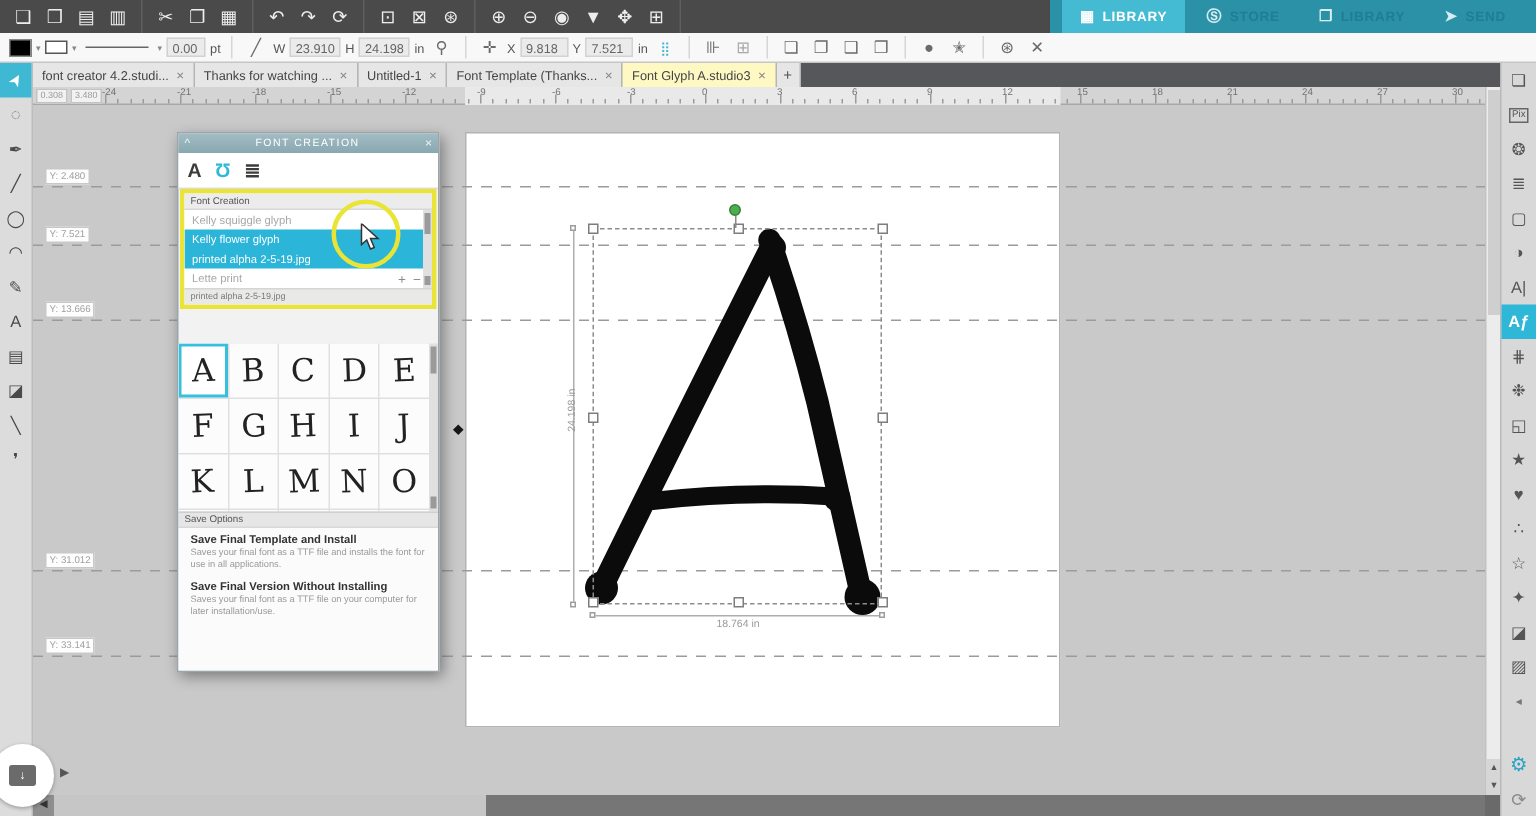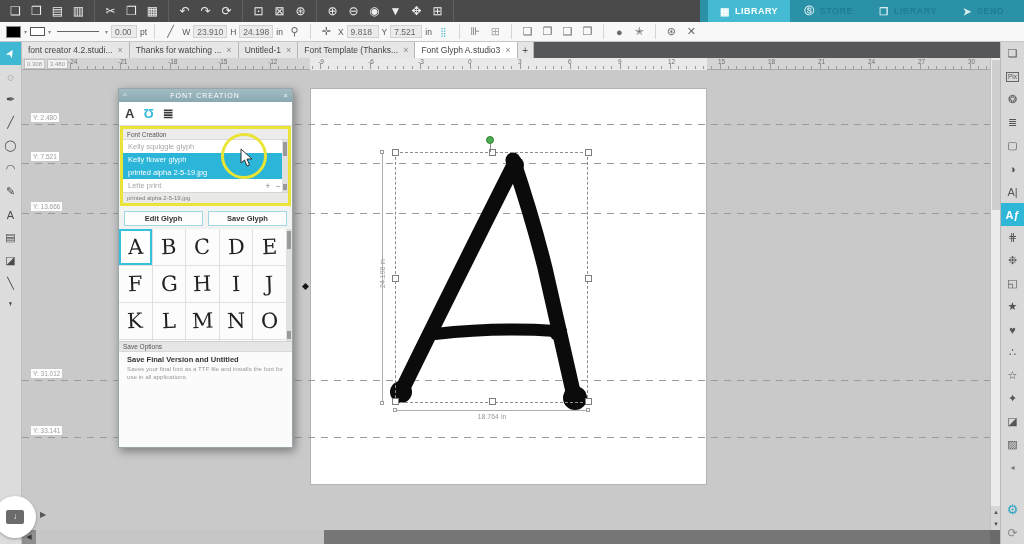--- a/index.html
+++ b/index.html
@@ -29,21 +29,21 @@
 .lbl{font-size:8.5px;color:#555}
 .sep2{width:1px;height:15px;background:#d6d6d6;margin:0 4px}
 .tb2-icon{font-size:11px;color:#6a6a6a;width:17px;text-align:center}
 .tb2-icon.faint{color:#a8a8a8}
 .tb2-icon.grid{color:#49b6cf;font-size:9px}
 
 
 #tab-row{position:absolute;left:22px;top:42px;width:1002px;height:16px;background:#56575a;display:flex;align-items:stretch}
 #tabs{display:flex}
 .tab{display:flex;align-items:center;gap:5px;background:#e6e6e6;border-right:1px solid #b5b5b5;padding:0 6px;font-size:8.5px;color:#444;white-space:nowrap}
-.tab.active{background:#ffffff}
+.tab.active{background:#fef9c3}
 .tab-close{color:#888;font-size:9px}
 .plus-tab{width:16px;background:#e6e6e6;border-right:1px solid #b5b5b5;color:#555;font-size:10px;display:flex;align-items:center;justify-content:center}
 
 
 #left-toolbar{position:absolute;left:0;top:42px;width:22px;height:502px;background:#dcdcdc;border-right:1px solid #bdbdbd}
 .ltool{height:23px;display:flex;align-items:center;justify-content:center;font-size:11px;color:#4a4a4a}
 .ltool.active{background:#3fb9d3;color:#fff}
 .rot{display:inline-block;transform:rotate(-60deg)}
 #right-toolbar{position:absolute;left:1000px;top:42px;width:24px;height:502px;background:#d8d8d8;border-left:1px solid #b9b9b9;display:flex;flex-direction:column;align-items:center}
 .rtool{width:24px;height:23px;display:flex;align-items:center;justify-content:center;font-size:11px;color:#555}
@@ -578,24 +578,20 @@
             <span class="lctl">+</span>
             <span class="lctl">−</span>
           </div>
           <div id="list-scroll">
             <i style="top:2px;height:14px"></i>
             <i style="top:44px;height:6px"></i>
           </div>
       </div>
       <div id="filename-bar">printed alpha 2-5-19.jpg</div>
     </div>
-    <div id="btn-row">
-      <div class="glyph-btn">Edit Glyph</div>
-      <div class="glyph-btn">Save Glyph</div>
-    </div>
     <div id="glyph-grid-wrap">
       <div id="glyph-grid">
           <div class="gcell gsel">
             <span class="gletter">A</span>
           </div>
           <div class="gcell">
             <span class="gletter">B</span>
           </div>
           <div class="gcell">
             <span class="gletter">C</span>
@@ -643,22 +639,26 @@
           <div class="gcell"></div>
         </div>
     </div>
     <div id="grid-scroll">
         <i style="top:2px;height:18px"></i>
         <i style="top:102px;height:8px"></i>
       </div>
     <div id="save-header">Save Options</div>
     <div id="save-options">
         <div class="opt">
-          <div class="opt-title">Save Final Version and Untitled</div>
+          <div class="opt-title">Save Final Template and Install</div>
           <div class="opt-desc">Saves your final font as a TTF file and installs the font for use in all applications.</div>
+        </div>
+        <div class="opt">
+          <div class="opt-title">Save Final Version Without Installing</div>
+          <div class="opt-desc">Saves your final font as a TTF file on your computer for later installation/use.</div>
         </div>
       </div>
   </div>
 
   <div id="cursor-ring"></div>
   <svg id="mouse-cursor" width="14" height="18" viewBox="0 0 14 18">
     <polygon points="1,0 1,14 4.5,11 7,17 9.5,16 7,10 12,10" fill="#fff" stroke="#333" stroke-width="1"></polygon>
   </svg>
 
   <div id="drawer-btn">

